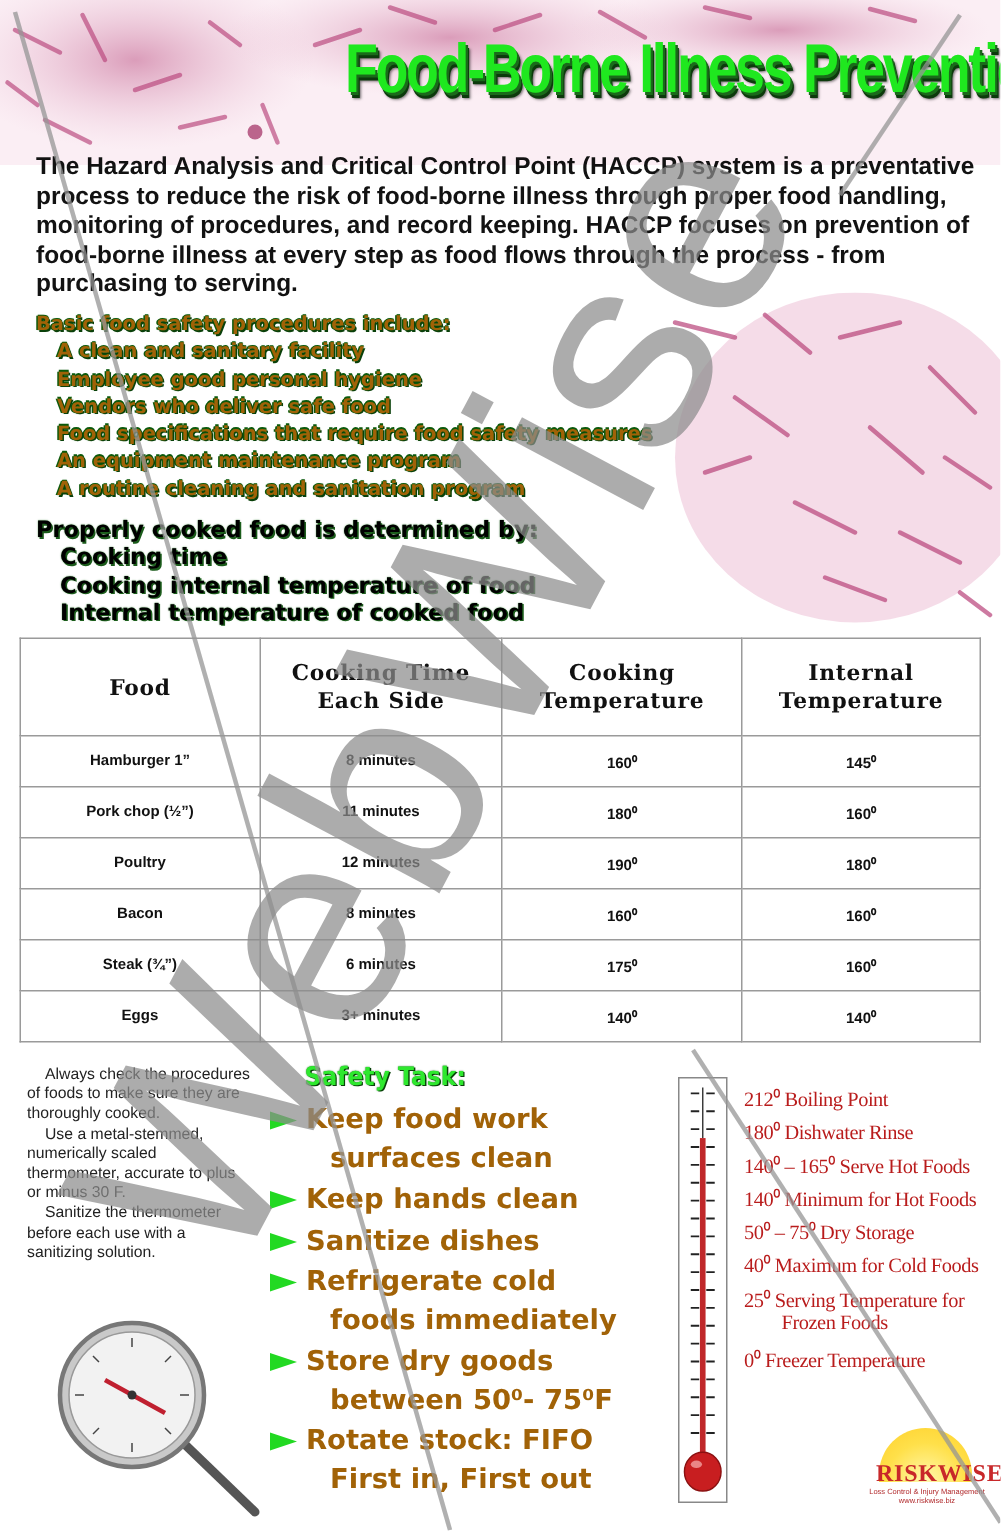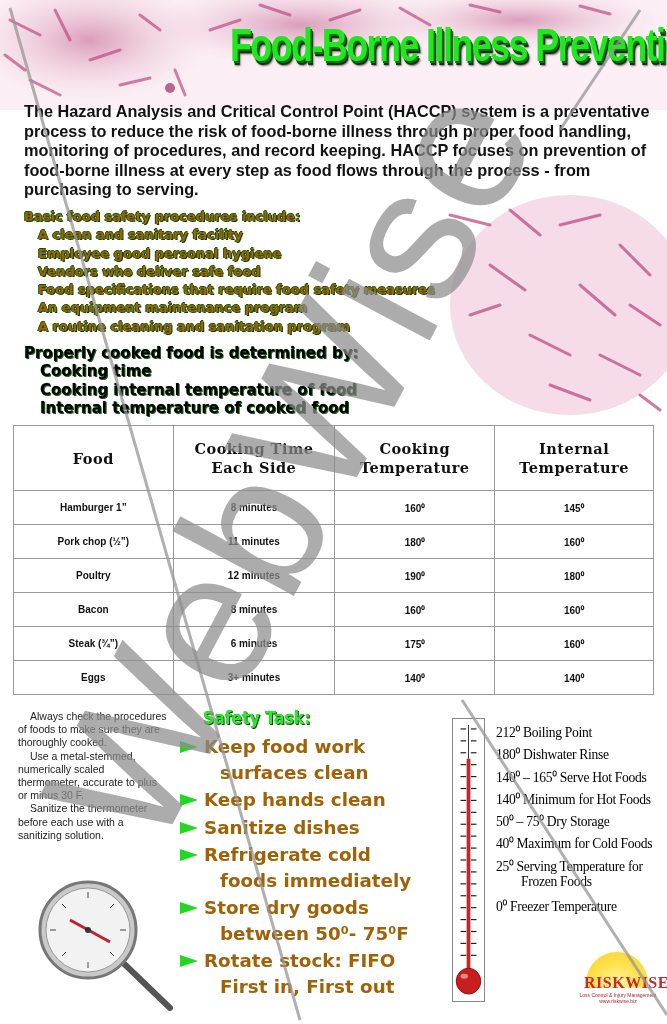--- a/index.html
+++ b/index.html
@@ -83,21 +83,21 @@
     .task { position: relative; padding-left: 24px; margin-bottom: 2px;
       font-family: "DejaVu Sans", sans-serif; font-weight: bold; font-size: 18.3px; line-height: 25.5px; color: #a16207; }
     .task .arrow { position: absolute; left: 0; top: 7px; width: 0; height: 0;
       border-top: 6px solid transparent; border-bottom: 6px solid transparent; border-left: 18px solid #22d922; }
     .task .cont { display: block; padding-left: 16px; }
 
     
     .scale-box { position: absolute; left: 452px; top: 718px; width: 33px; height: 284px; border: 1px solid #888; background: #fff; }
     .scale-box svg { width: 100%; height: 100%; display: block; }
     .scale-labels { position: absolute; left: 496px; top: 722px; width: 170px;
-      font-family: "Liberation Serif", serif; font-size: 13.6px; line-height: 22.3px; color: #000000; letter-spacing: -0.3px; }
+      font-family: "Liberation Serif", serif; font-size: 13.6px; line-height: 22.3px; color: #b91c1c; letter-spacing: -0.3px; }
     .scale-labels .indent { padding-left: 25px; line-height: 16px; margin-top: -4px; margin-bottom: 6px; }
 
     .logo { position: absolute; left: 568px; top: 952px; width: 96px; height: 60px; }
     .logo .sun { position: absolute; left: 18px; top: 0; width: 62px; height: 36px; border-radius: 62px 62px 0 0;
       background: radial-gradient(circle at 50% 100%, #fff9b0 0%, #ffe04a 55%, #ffcf2a 100%); }
     .logo .brand { position: absolute; left: 16px; top: 22px; font-family: "Liberation Serif", serif; font-weight: bold;
       font-size: 16px; color: #c8282a; letter-spacing: 0.5px; }
     .logo .tag { position: absolute; left: 4px; top: 40px; font-family: "Liberation Sans", sans-serif; font-size: 5px; color: #b0282a; width: 92px; text-align: center; line-height: 6px; }
 
     

